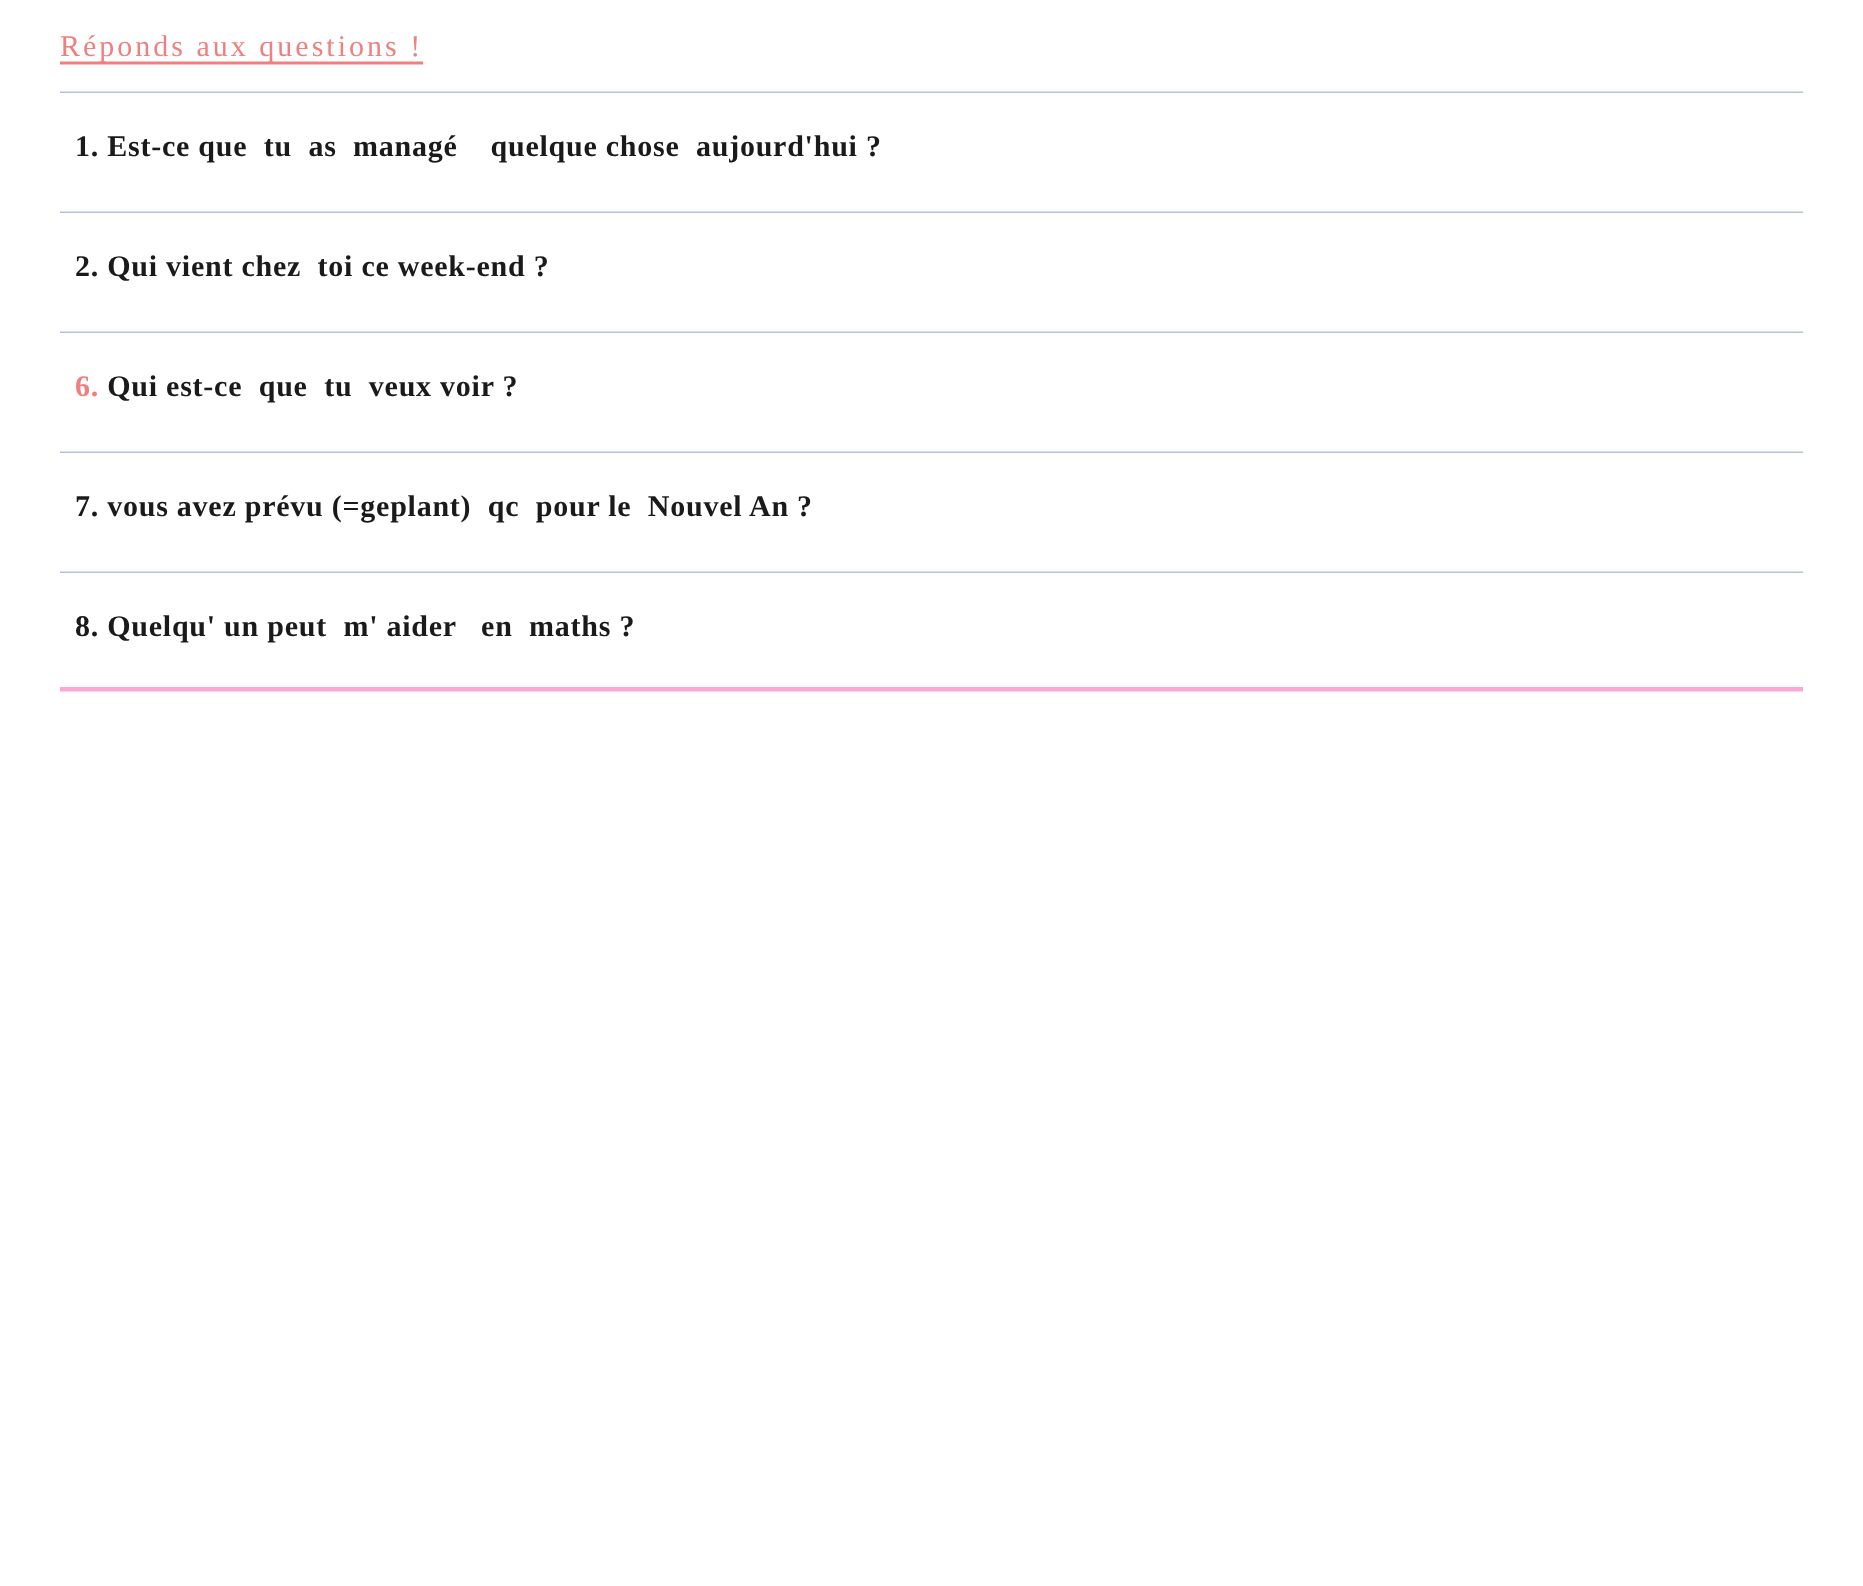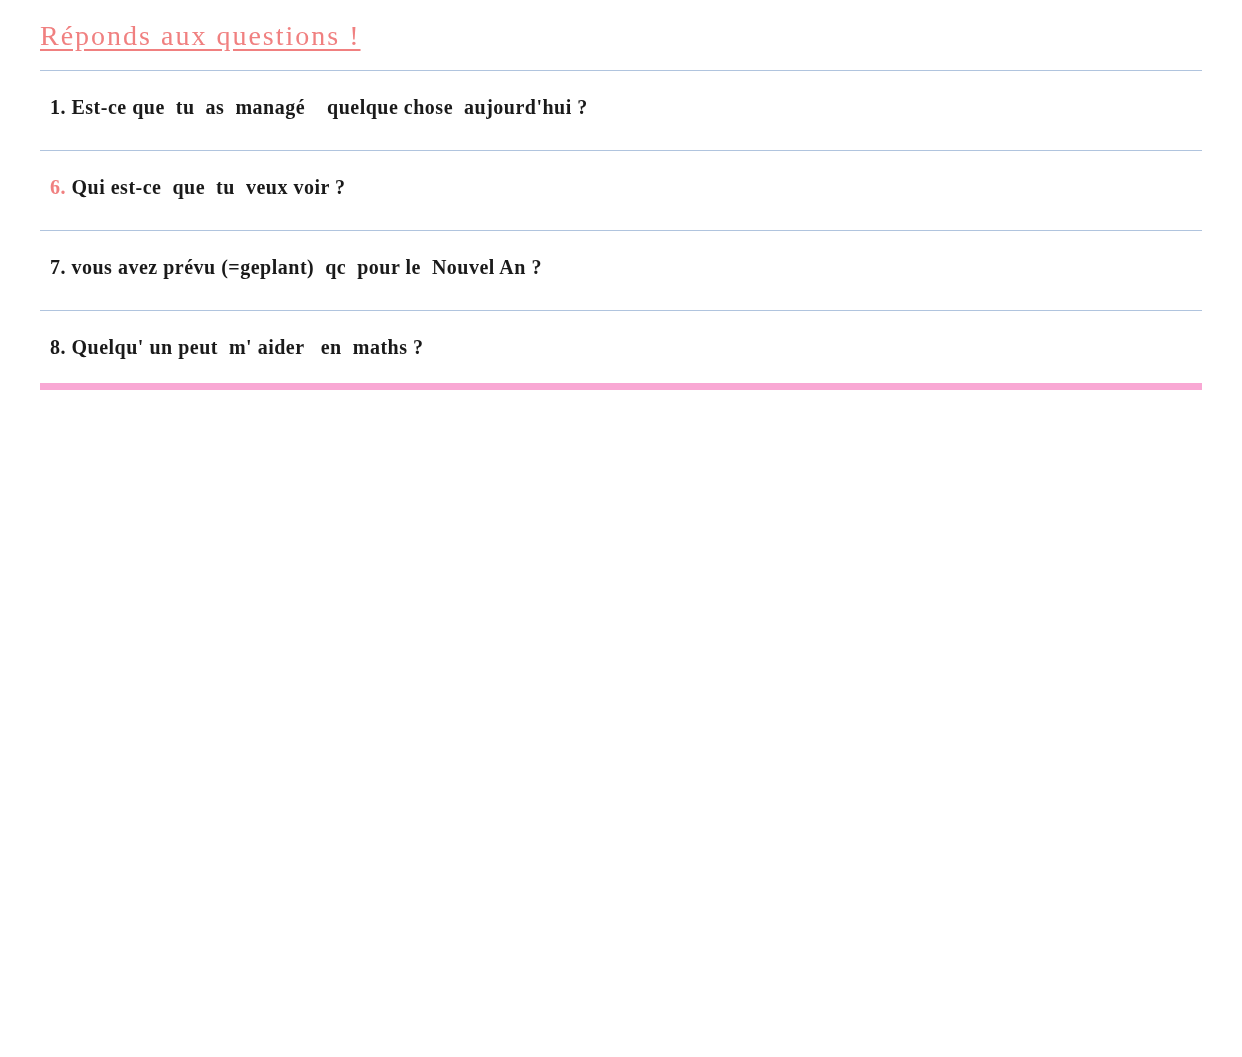--- a/index.html
+++ b/index.html
@@ -12,42 +12,42 @@
       width: 1242px;
       min-height: 1057px;
       background: #ffffff;
       font-family: 'Segoe UI', sans-serif;
       padding: 20px 40px;
     }
 
     .page-title {
       font-family: 'Segoe Script', 'Comic Sans MS', cursive;
       color: #f08080;
-      font-size: 28px;
+      font-size: 20px;
       font-weight: normal;
       margin-bottom: 18px;
       letter-spacing: 2px;
       text-decoration: underline;
       text-decoration-color: #f08080;
       text-underline-offset: 4px;
     }
 
     .questions-container {
       width: 100%;
     }
 
     .question-item {
       border-top: 1px solid #b0c4de;
       padding: 22px 10px 8px 10px;
       min-height: 80px;
       position: relative;
     }
 
     .question-item:last-child {
-      border-bottom: 7px solid #f9a8d4;
+      border-bottom: 3px solid #f9a8d4;
     }
 
     .question-text {
       font-family: 'Segoe Script', 'Comic Sans MS', cursive;
       font-size: 20px;
       color: #1a1a1a;
       font-weight: 700;
       letter-spacing: 0.5px;
       line-height: 1.4;
     }
@@ -59,20 +59,26 @@
 
 <div class="questions-container">
 
   <div class="question-item">
     <div class="question-text">
       <span style="color:#1a1a1a;">1.</span>
       <span> Est-ce que &nbsp;tu &nbsp;as &nbsp;managé &nbsp;&nbsp; quelque chose &nbsp;aujourd'hui ?</span>
     </div>
   </div>
 
+  <div class="question-item">
+    <div class="question-text">
+      <span style="color:#1a1a1a;">2.</span>
+      <span> Qui vient chez &nbsp;toi ce week-end ?</span>
+    </div>
+  </div>
 
 
 
 
   <div class="question-item">
     <div class="question-text">
       <span style="color:#f08080;">6.</span>
       <span> Qui est-ce &nbsp;que &nbsp;tu &nbsp;veux voir ?</span>
     </div>
   </div>

